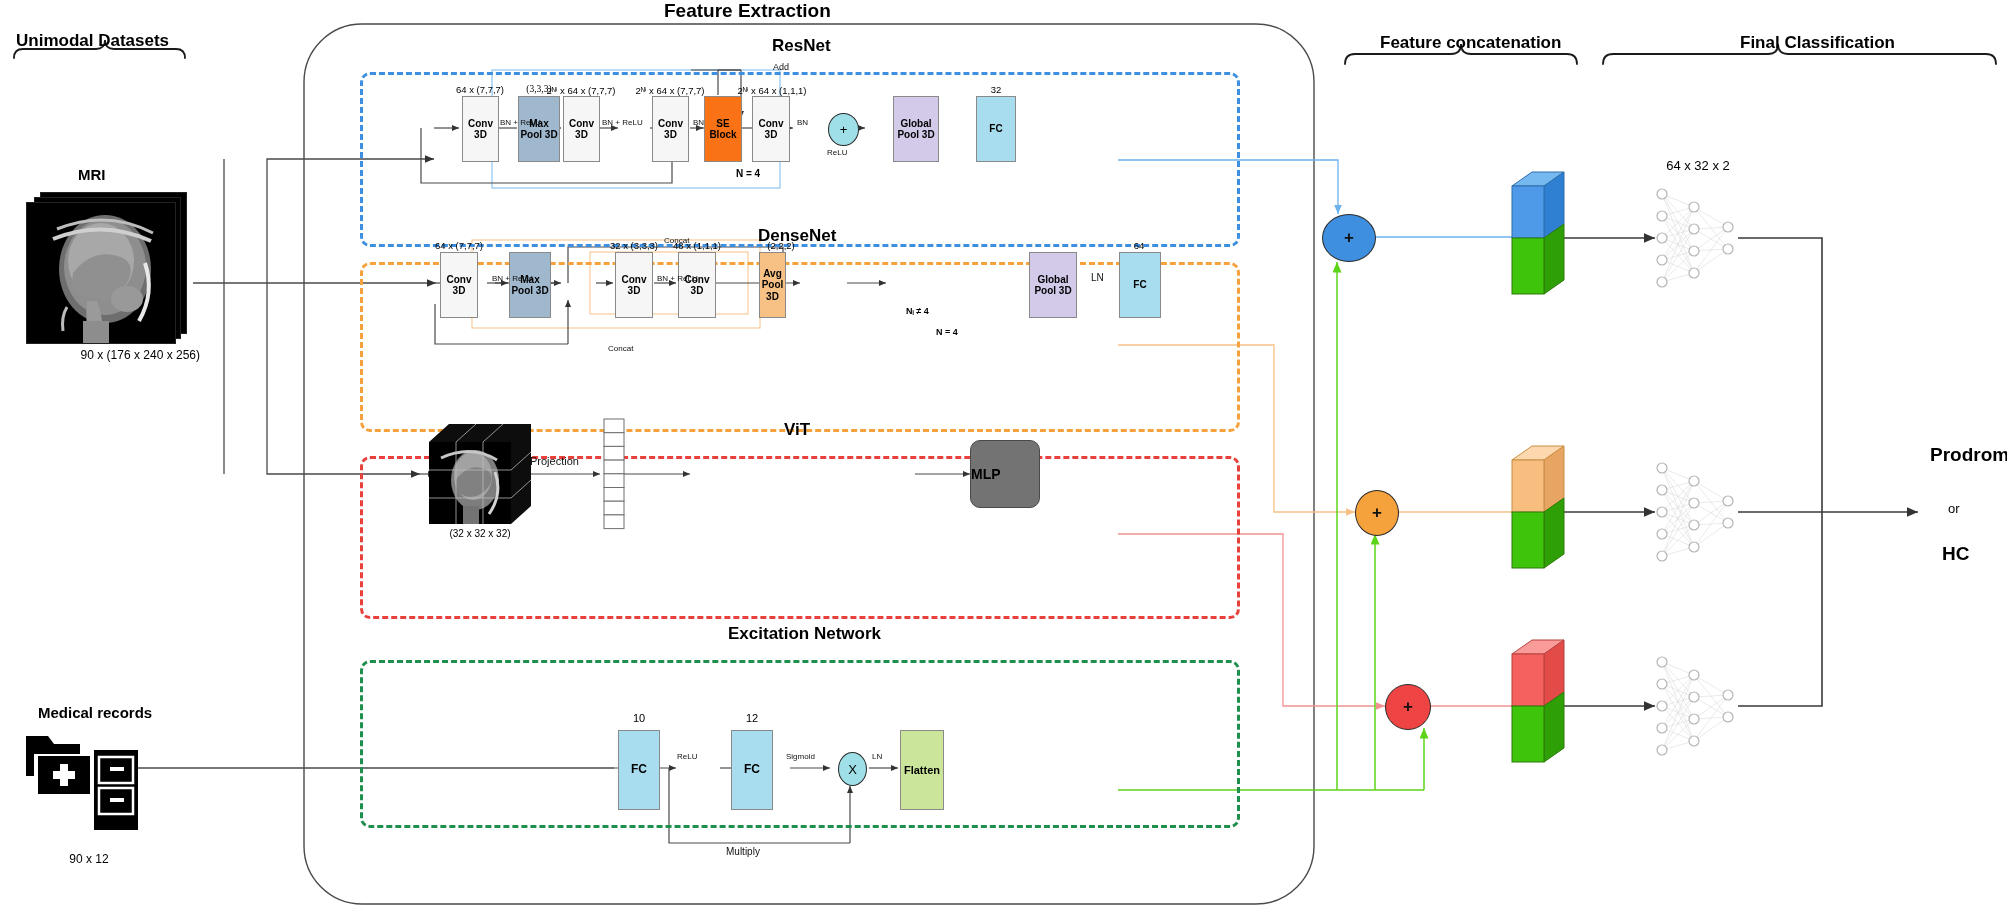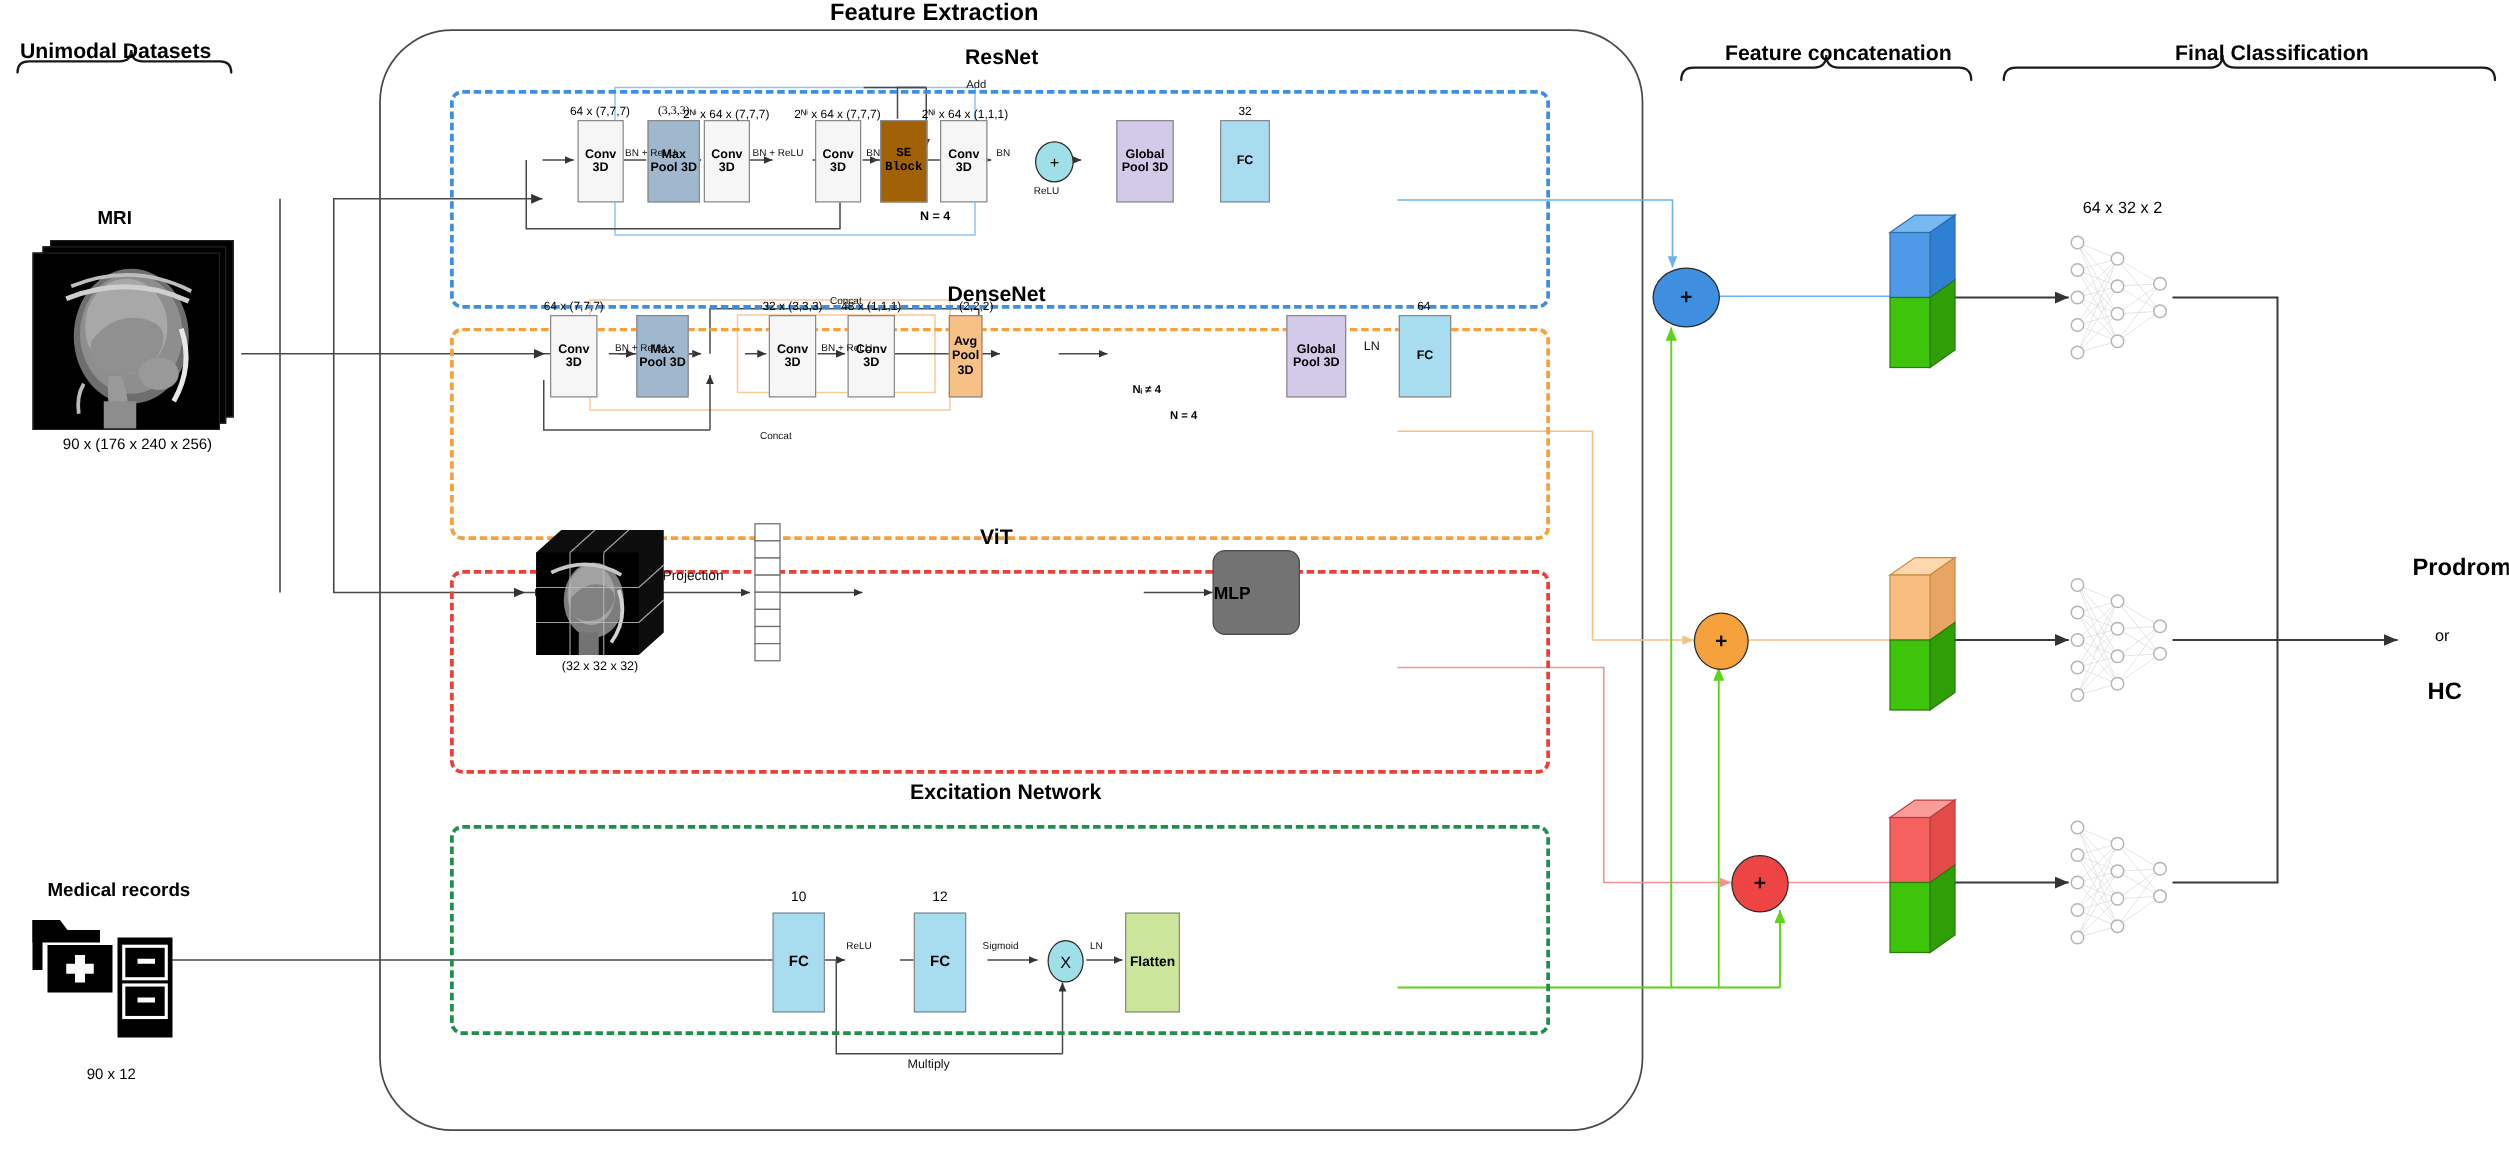--- a/index.html
+++ b/index.html
@@ -12,21 +12,21 @@
   .ttl{font-weight:bold;text-align:center;white-space:nowrap;}
   .sec-title{font-size:19px;font-weight:bold;}
   .grp-title{font-size:17px;font-weight:bold;}
   .side-title{font-size:17px;font-weight:bold;}
 
   .nodebox{position:absolute;box-sizing:border-box;border:1px solid #8a8a8a;
            display:flex;align-items:center;justify-content:center;text-align:center;
            font-size:10px;font-weight:bold;line-height:1.15;}
   .n-white{background:#f6f6f6;}
   .n-steel{background:#9fb8cd;}
-  .n-yellow{background:#a16207;font-family:Liberation Mono, monospace;}
+  .n-yellow{background:#f97316;}
   .n-purple{background:#d3caea;}
   .n-cyan{background:#a8dcef;}
   .n-orange{background:#f7c186;}
   .n-green{background:#cbe59a;}
 
   .cap{position:absolute;font-size:9.5px;text-align:center;white-space:nowrap;}
   .edgelbl{position:absolute;font-size:8px;white-space:nowrap;color:#111;}
   .smalllbl{position:absolute;font-size:9px;white-space:nowrap;color:#111;}
   .nlbl{position:absolute;font-size:10px;font-weight:bold;white-space:nowrap;}
 
@@ -220,21 +220,21 @@
         <path d="M70,98 q8,20 4,38 l-12,0 q-4,-20 -2,-38z" fill="#9a9a9a"></path>
         <ellipse cx="100" cy="96" rx="16" ry="13" fill="#999"></ellipse>
         <path d="M26,36 q50,-20 98,2" stroke="#cfcfcf" stroke-width="4" fill="none"></path>
         <path d="M30,26 q50,-20 96,4" stroke="#bdbdbd" stroke-width="3" fill="none"></path>
         <path d="M118,60 q10,30 -6,58" stroke="#e8e8e8" stroke-width="4" fill="none"></path>
         <path d="M40,104 q-6,10 -4,24" stroke="#bbb" stroke-width="3" fill="none"></path>
         <rect x="56" y="118" width="26" height="22" fill="#8d8d8d"></rect>
       </svg>
     </div>
   </div>
-  <div class="cap" style="left:20px;top:348px;width:180px;font-size:12px;">90 x (176 x 240 x 256)</div>
+  <div class="cap" style="left:20px;top:348px;width:180px;font-size:12px;text-align:right;">90 x (176 x 240 x 256)</div>
 
   <div class="abs ttl" style="left:38px;top:704px;font-size:15px;">Medical records</div>
   <div class="abs" style="left:24px;top:726px;width:120px;height:112px;">
     <svg width="120" height="112" viewBox="0 0 120 112" xmlns="http://www.w3.org/2000/svg">
       <path d="M2,10 h22 l6,8 h26 v10 h-54z" fill="#000"></path>
       <rect x="2" y="10" width="8" height="40" fill="#000"></rect>
       <rect x="14" y="30" width="52" height="38" fill="#000"></rect>
       <rect x="36" y="38" width="8" height="22" fill="#fff"></rect>
       <rect x="29" y="45" width="22" height="8" fill="#fff"></rect>
       <rect x="70" y="24" width="44" height="80" fill="#000"></rect>

